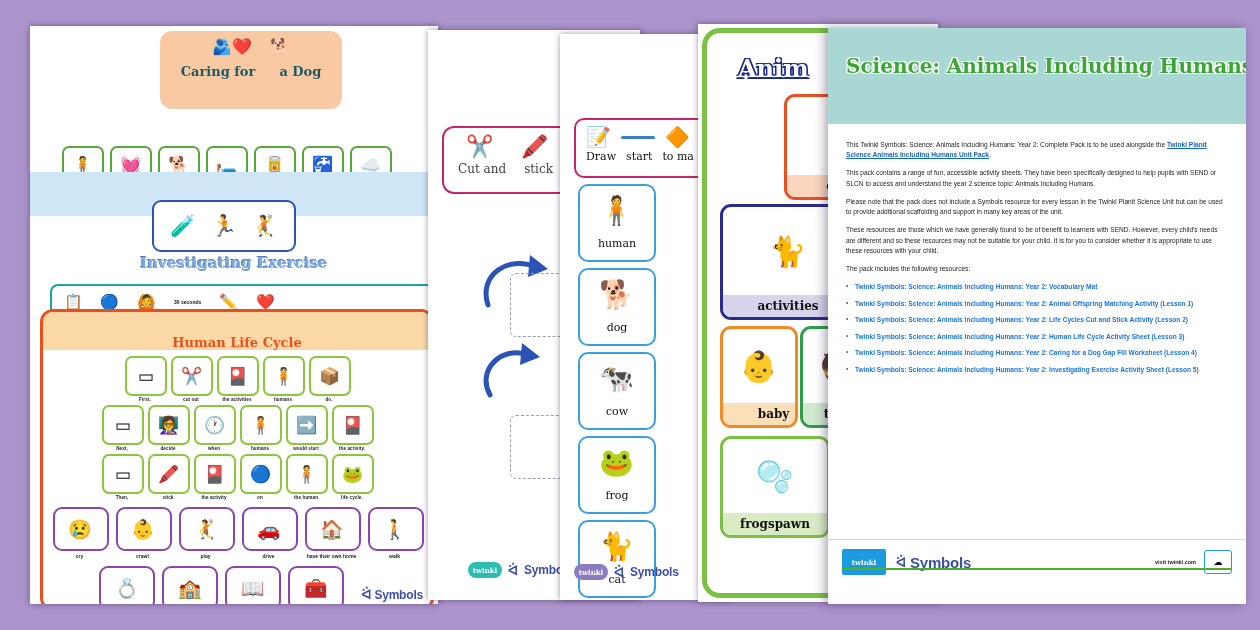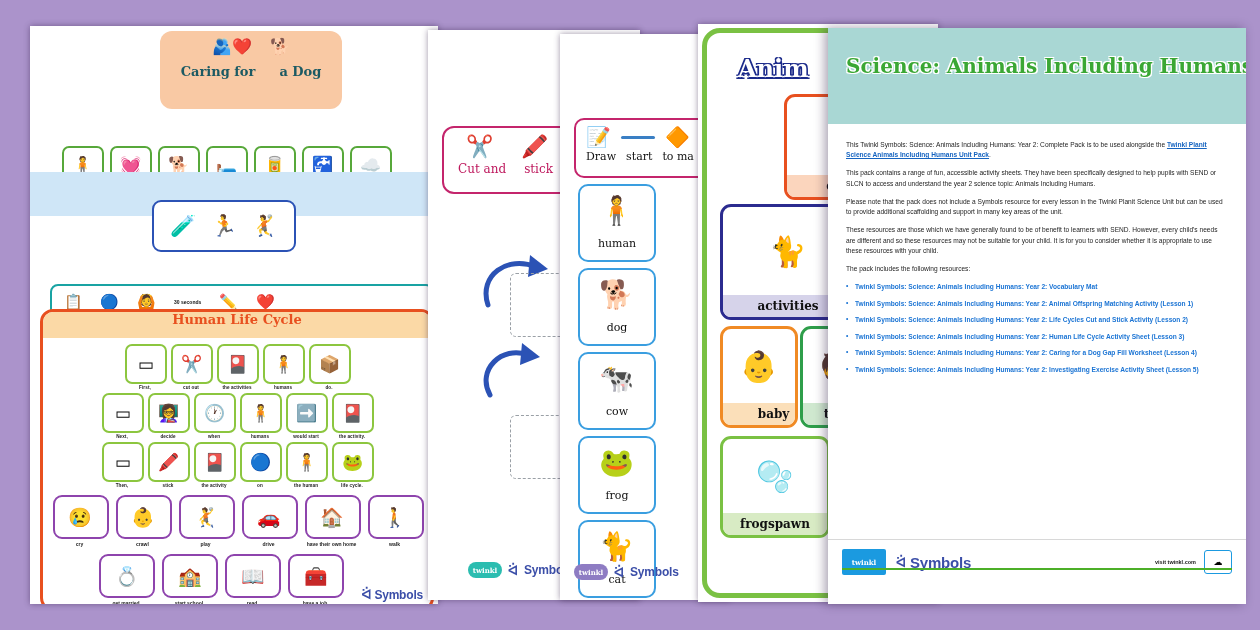--- a/index.html
+++ b/index.html
@@ -44,21 +44,21 @@
   .ex-title{position:absolute;left:0;top:228px;width:100%;text-align:center;
             font-family:"DejaVu Serif", serif;font-weight:bold;font-size:15px;color:#7fa8dd;
             -webkit-text-stroke:0px;text-shadow:1px 1px 0 #ffffff,-1px -1px 0 #4c7fc4;}
   .ex-strip{position:absolute;left:20px;top:258px;width:368px;height:32px;
             border:2px solid #19a3a3;border-radius:8px;background:#fff;display:flex;align-items:center;gap:18px;padding-left:12px;font-size:15px;overflow:hidden;}
   .ex-strip .t30{font-size:5px;font-weight:bold;color:#111;}
 
   
   .hlc{position:absolute;left:10px;top:283px;width:388px;height:296px;
        border:3px solid #e8501f;border-radius:13px;background:#fff;overflow:hidden;}
-  .hlc-head{height:26px;background:#fbd9a6;display:flex;align-items:flex-start;justify-content:center;}
+  .hlc-head{height:38px;background:#fbd9a6;display:flex;align-items:flex-end;justify-content:center;}
   .hlc-head span{font-family:"DejaVu Serif", serif;font-weight:bold;font-size:13px;color:#e8501f;}
   .hlc-rows{padding:6px 0 0 0;}
   .sym-row{display:flex;justify-content:center;gap:6px;margin-bottom:3px;}
   .sym{width:40px;}
   .sym .bx{width:38px;height:36px;border:2px solid #8cc63f;border-radius:7px;background:#fff;
            display:flex;align-items:center;justify-content:center;font-size:17px;}
   .sym .cap{font-size:4.6px;text-align:center;margin-top:1px;color:#222;font-weight:bold;letter-spacing:.1px;}
   .purple-row{display:flex;justify-content:center;gap:9px;margin-top:7px;}
   .psym{width:54px;}
   .psym .bx{width:52px;height:40px;border:2px solid #8e44ad;border-radius:9px;background:#fff;
@@ -66,21 +66,21 @@
   .psym .cap{font-size:5px;text-align:center;margin-top:2px;color:#222;font-weight:bold;}
   .hlc-foot{position:absolute;right:8px;bottom:6px;display:flex;align-items:center;gap:3px;}
 
   
   #card-cutstick{left:428px;top:30px;width:212px;height:570px;}
   .c2-title{position:absolute;right:8px;top:38px;font-family:"DejaVu Serif", serif;font-weight:bold;
             font-size:24px;color:#1d9c9c;}
   .cs-box{position:absolute;left:14px;top:96px;width:210px;height:64px;border:2px solid #c4256c;border-radius:12px;background:#fff;}
   .cs-box .r{display:flex;gap:28px;padding:6px 0 0 22px;font-size:22px;}
   .cs-box .c{display:flex;gap:18px;padding-left:14px;margin-top:2px;
-             font-family:"DejaVu Serif", serif;font-size:12px;color:#be185d;}
+             font-family:"DejaVu Serif", serif;font-size:12px;color:#404040;}
   .arrows{position:absolute;left:40px;top:215px;width:120px;height:250px;}
   .dashbox{position:absolute;width:74px;height:62px;border:1.5px dashed #9aa0a6;border-radius:6px;}
   .c2-foot{position:absolute;left:40px;bottom:22px;display:flex;align-items:center;gap:6px;}
 
   
   #card-matching{left:560px;top:34px;width:170px;height:566px;}
   .c3-title{position:absolute;right:6px;top:34px;font-family:"DejaVu Serif", serif;font-weight:bold;
             font-size:24px;color:#2f5fd0;}
   .draw-box{position:absolute;left:14px;top:84px;width:180px;height:56px;border:2px solid #c4256c;border-radius:10px;background:#fff;}
   .draw-box .r{display:flex;align-items:center;gap:10px;padding:5px 0 0 10px;font-size:20px;}
@@ -165,20 +165,21 @@
         <div class="tile-sm">🚰</div>
         <div class="tile-sm">☁️</div>
       </div>
 
       <div class="exercise-band"></div>
       <div class="ex-box">
         <span>🧪</span>
         <span>🏃</span>
         <span>🤾</span>
       </div>
+      <div class="ex-title">Investigating Exercise</div>
       <div class="ex-strip">
         <span>📋</span>
         <span>🔵</span>
         <span>🙆</span>
         <span class="t30">30 seconds</span>
         <span>✏️</span>
         <span>❤️</span>
       </div>
 
       <div class="hlc">

